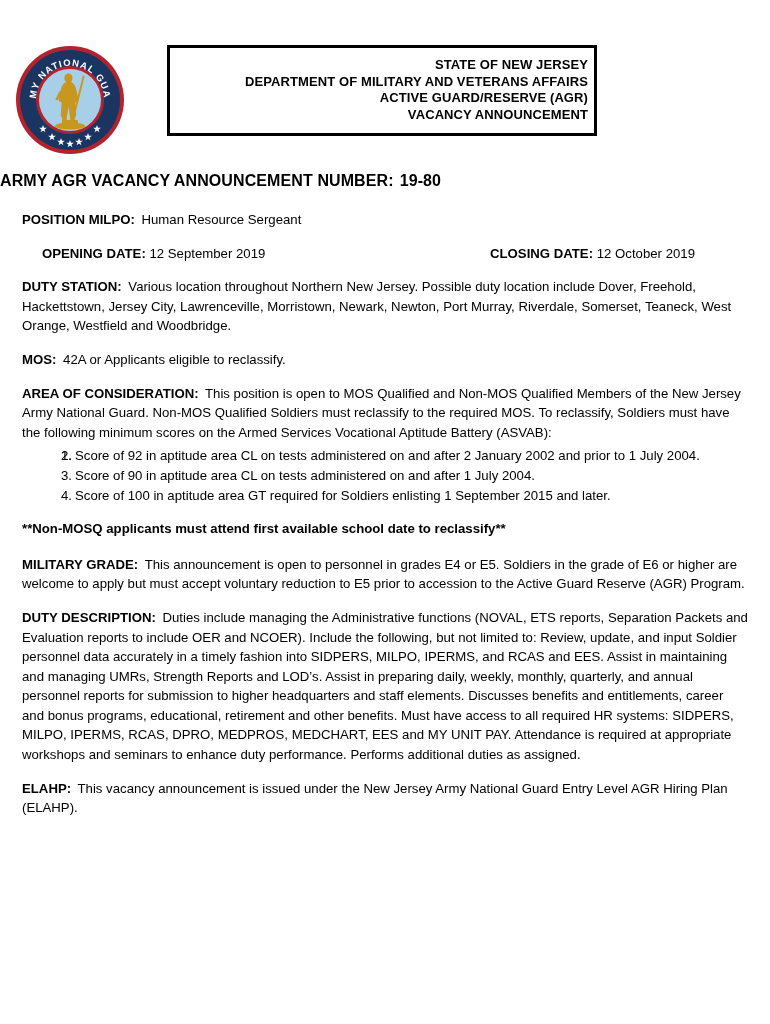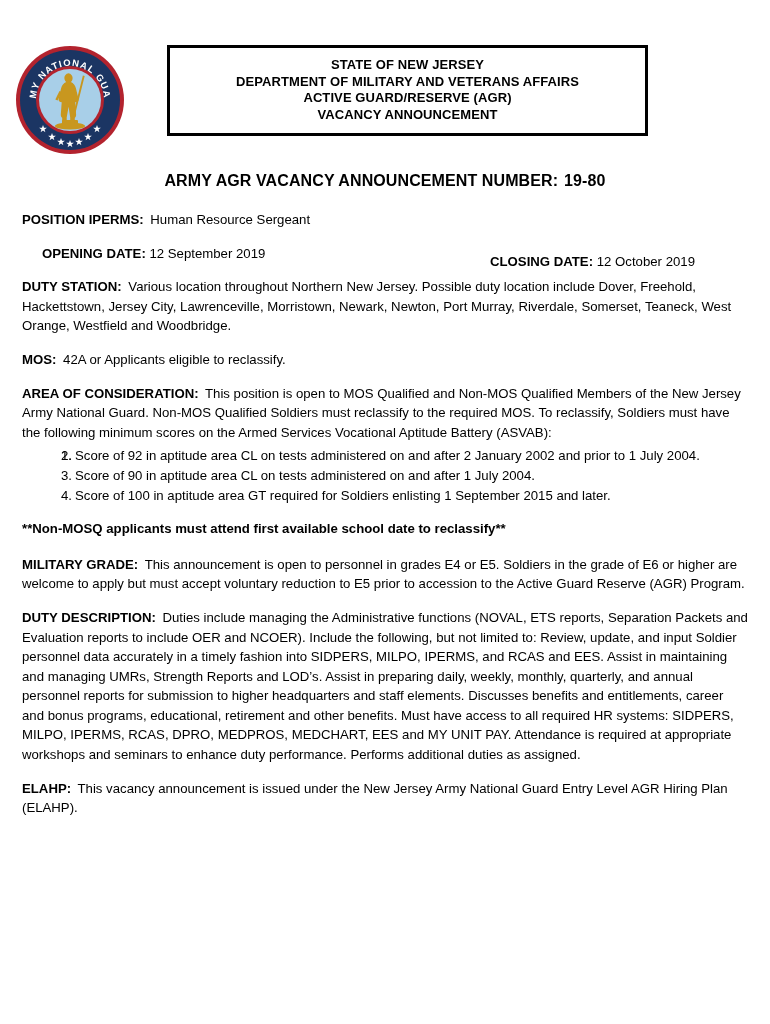--- a/index.html
+++ b/index.html
@@ -37,41 +37,41 @@
     left: 15px;
     top: 3px;
     width: 110px;
     height: 110px;
   }
 
   .header-box {
     position: absolute;
     left: 167px;
     top: 3px;
-    width: 481px;
+    width: 430px;
     box-sizing: border-box;
     border: 3px solid #000000;
     padding: 9px 6px 10px 6px;
-    text-align: center;
+    text-align: right;
     background: #ffffff;
   }
   .header-box .hline {
     font-size: 13px;
     font-weight: bold;
     line-height: 16.5px;
     letter-spacing: 0.1px;
   }
 
   
   .doc-title {
     position: absolute;
     left: 0;
     top: 172px;
     width: 770px;
-    text-align: center;
+    text-align: left;
     font-size: 16px;
     font-weight: bold;
     letter-spacing: 0.1px;
   }
   .doc-title .num { margin-left: 6px; }
 
   
   .body-area {
     position: absolute;
     left: 22px;
@@ -84,21 +84,21 @@
   .blk { margin-bottom: 14px; }
   .lbl { font-weight: bold; }
   .lbl-sp { display: inline-block; width: 3px; }
 
   .daterow {
     position: relative;
     margin-bottom: 14px;
     height: 19.6px;
   }
   .daterow .left { position: absolute; left: 0; top: 0; white-space: nowrap; margin-left: 20px; }
-  .daterow .right { position: absolute; left: 468px; top: 8px; white-space: nowrap; }
+  .daterow .right { position: absolute; left: 468px; top: 0; white-space: nowrap; }
 
   ol.scores {
     margin: 4px 0 12px 0;
     padding: 0;
     list-style: none;
   }
   ol.scores li {
     position: relative;
     padding-left: 53px;
     margin-bottom: 0;
@@ -165,21 +165,21 @@
       <div class="hline">DEPARTMENT OF MILITARY AND VETERANS AFFAIRS</div>
       <div class="hline">ACTIVE GUARD/RESERVE (AGR)</div>
       <div class="hline">VACANCY ANNOUNCEMENT</div>
     </div>
   </div>
 
   <div class="doc-title"><span>ARMY AGR VACANCY ANNOUNCEMENT NUMBER:</span><span class="num">19-80</span></div>
 
   <div class="body-area">
 
-    <div class="blk"><span class="lbl">POSITION IPERMS:</span><span class="lbl-sp"></span> <span>Human Resource Sergeant</span></div>
+    <div class="blk"><span class="lbl">POSITION MILPO:</span><span class="lbl-sp"></span> <span>Human Resource Sergeant</span></div>
 
     <div class="daterow">
       <div class="left"><span class="lbl">OPENING DATE:</span> <span>12 September 2019</span></div>
       <div class="right"><span class="lbl">CLOSING DATE:</span> <span>12 October 2019</span></div>
     </div>
 
     <div class="blk"><span class="lbl">DUTY STATION:</span><span class="lbl-sp"></span> <span>Various location throughout Northern New Jersey. Possible duty location include Dover, Freehold, Hackettstown, Jersey City, Lawrenceville, Morristown, Newark, Newton, Port Murray, Riverdale, Somerset, Teaneck, West Orange, Westfield and Woodbridge.</span></div>
 
     <div class="blk"><span class="lbl">MOS:</span><span class="lbl-sp"></span> <span>42A or Applicants eligible to reclassify.</span></div>
 

